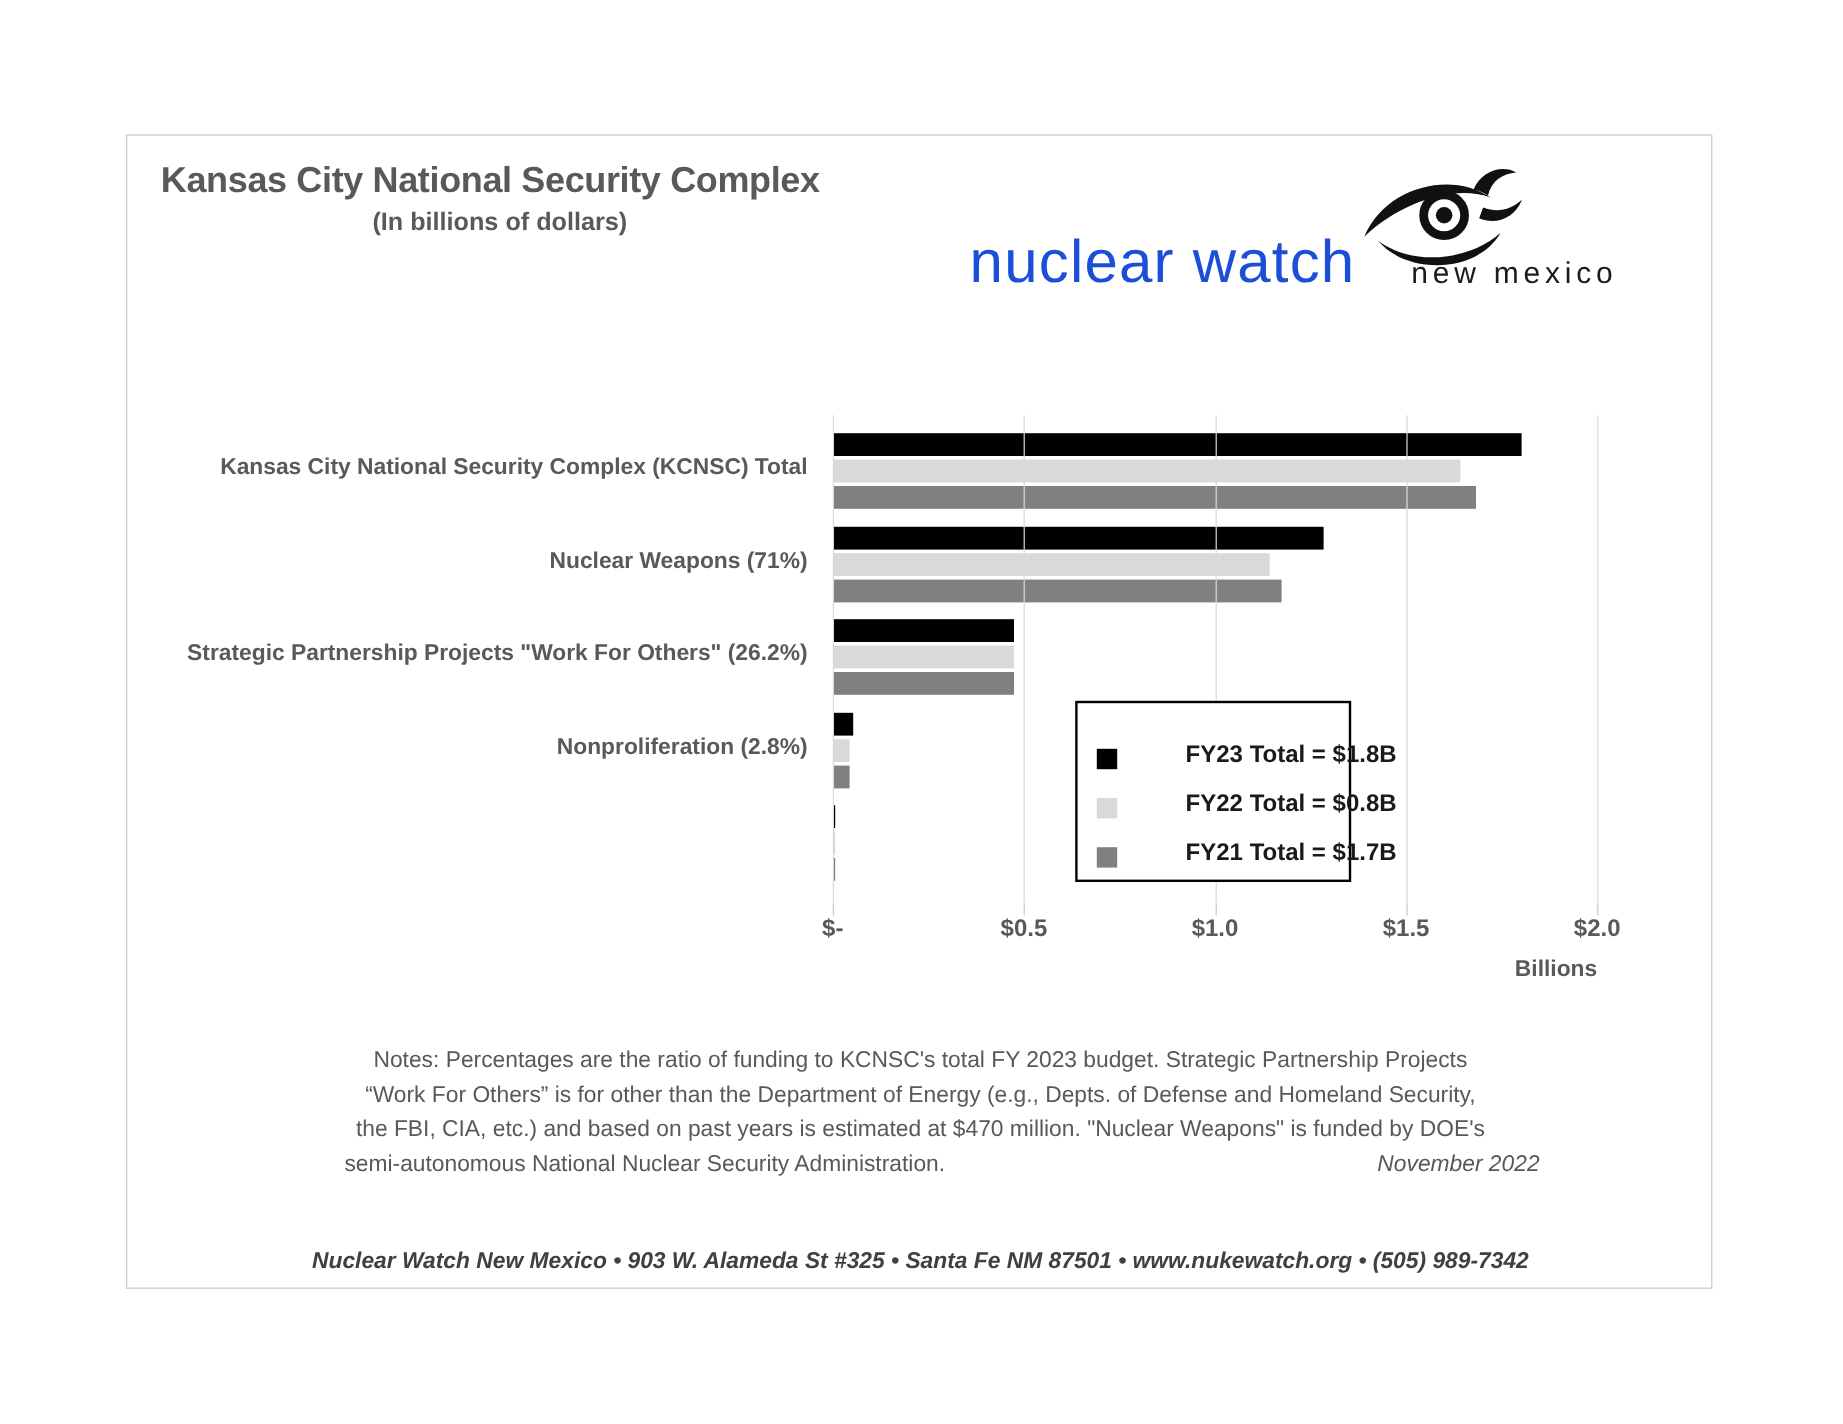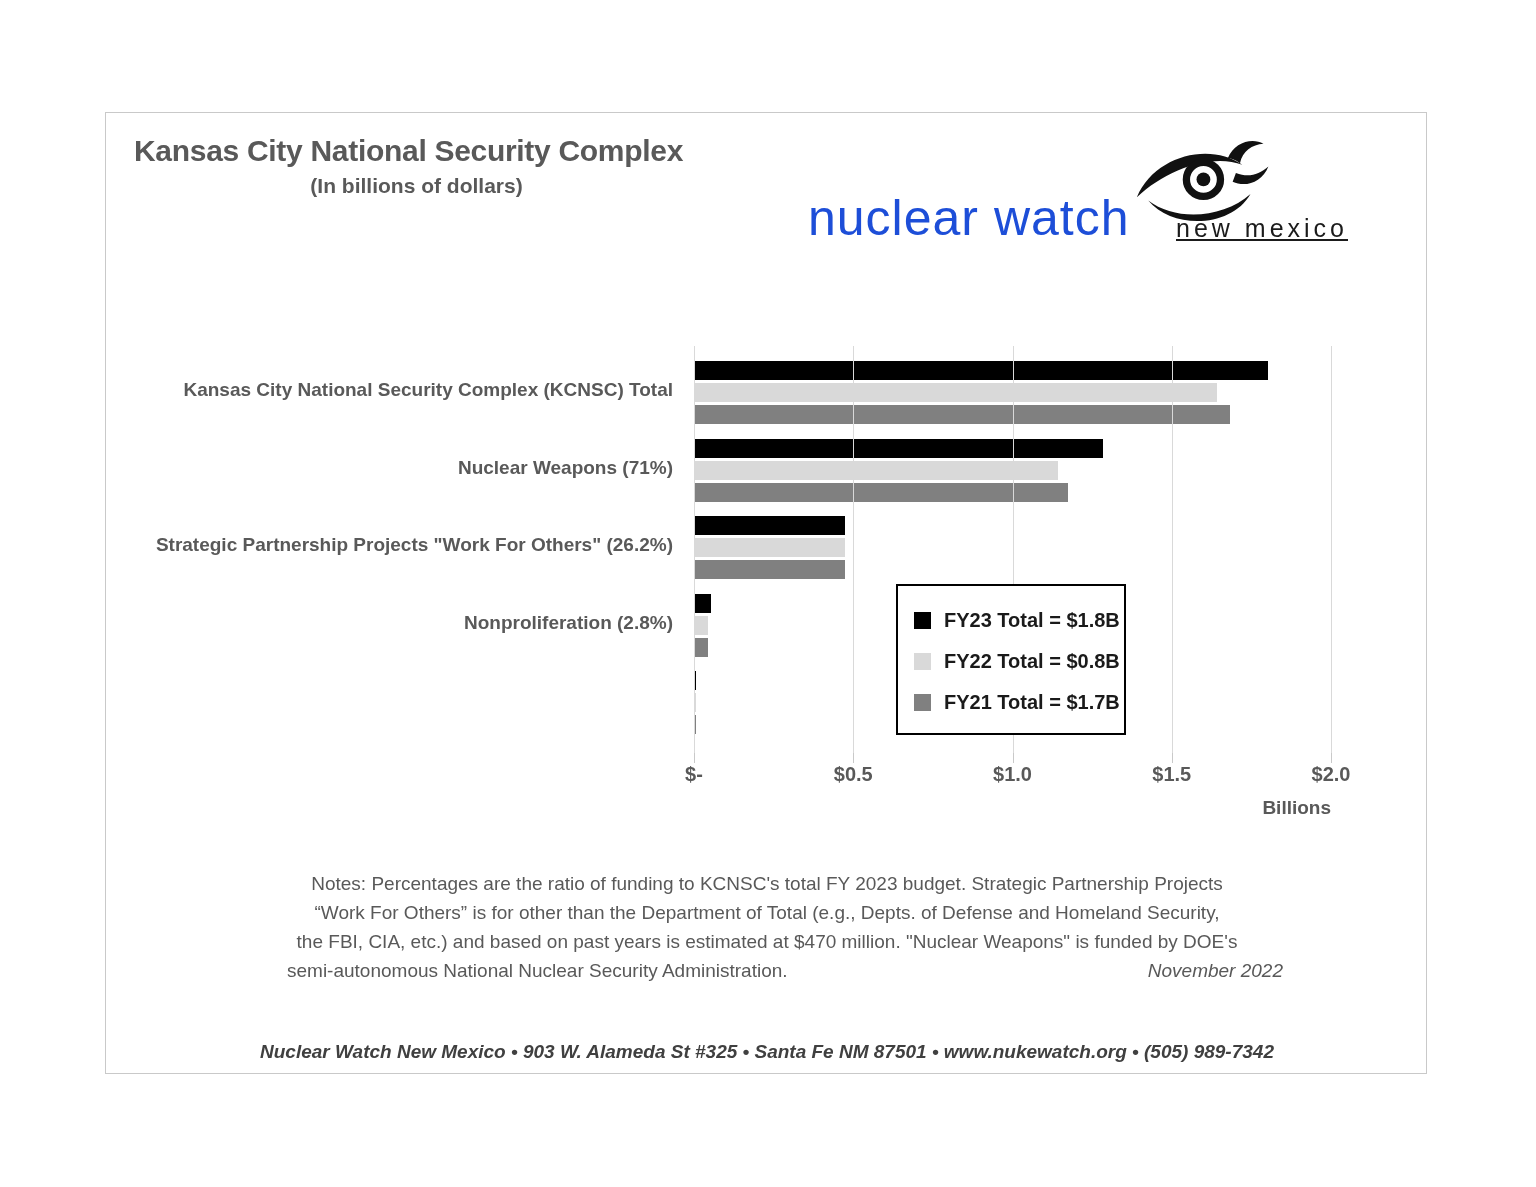--- a/index.html
+++ b/index.html
@@ -8,35 +8,35 @@
     position:absolute; left:105px; top:112px; width:1322px; height:962px;
     border:1px solid #c9c9c9; background:#ffffff;
   }
   
   .title-block { position:absolute; left:28px; top:16px; width:565px; }
   .title-line { font-size:30px; font-weight:bold; color:#595959; line-height:43px; letter-spacing:-0.3px; }
   .subtitle { font-size:21px; font-weight:bold; color:#595959; text-align:center; margin-top:2px; }
   .logo { position:absolute; top:24px; right:78px; width:540px; height:118px; }
   .logo-name { position:absolute; left:0; bottom:8px; font-size:50px; font-weight:400; color:#1d4ed8; letter-spacing:1px; }
   .logo-eye { position:absolute; right:78px; top:-4px; width:138px; height:96px; }
-  .logo-region { position:absolute; right:0; bottom:12px; font-size:25px; color:#1b1b1b; letter-spacing:4px;text-decoration:underline; }
+  .logo-region { position:absolute; right:0; bottom:12px; font-size:25px; color:#1b1b1b; letter-spacing:4px; }
   
   .chart { position:absolute; left:0; top:0; width:1322px; height:962px; }
   .gridline { position:absolute; width:1px; background:#d9d9d9; }
   .tickmark { position:absolute; width:1px; height:10px; background:#c9c9c9; }
   .bar { position:absolute; }
   .cat-label { position:absolute; left:0; width:567px; text-align:right;
                font-size:19px; font-weight:bold; color:#595959; white-space:nowrap; }
   .x-tick-label { position:absolute; width:90px; text-align:center;
                   font-size:20px; font-weight:bold; color:#595959; }
   .x-axis-title { position:absolute; font-size:19px; font-weight:bold; color:#595959; }
   
   .legend { position:absolute; left:790px; top:471px; width:230px; background:#ffffff;
             border:2px solid #000000; padding:14px 16px 10px 16px; }
-  .legend-item { display:flex; align-items:center; height:41px; }
+  .legend-item { display:flex; align-items:flex-end; height:41px;gap:44px; }
   .legend-swatch { width:17px; height:17px; margin-right:13px; flex:0 0 17px; }
   .legend-label { font-size:20px; font-weight:bold; color:#1a1a1a; white-space:nowrap; }
   
   .notes { position:absolute; left:111px; top:756px; width:1100px;
            font-size:19px; color:#595959; line-height:29px; }
   .notes-line { text-align:center; white-space:nowrap; }
   .notes-line4 { display:flex; justify-content:space-between; padding-left:70px; padding-right:34px; }
   .notes-date { font-style:italic; }
   .footer { position:absolute; left:0; top:928px; width:1322px; text-align:center;
             font-size:19px; font-weight:bold; font-style:italic; color:#404040; white-space:nowrap; }
@@ -117,21 +117,21 @@
       </div>
       <div class="legend-item">
         <span class="legend-swatch" style="background: rgb(128, 128, 128);"></span>
         <span class="legend-label">FY21 Total = $1.7B</span>
       </div>
     </div>
   </div>
 
   <div class="notes">
     <div class="notes-line">Notes: Percentages are the ratio of funding to KCNSC's total FY 2023 budget. Strategic Partnership Projects</div>
-    <div class="notes-line">“Work For Others” is for other than the Department of Total (e.g., Depts. of Defense and Homeland Security,</div>
+    <div class="notes-line">“Work For Others” is for other than the Department of Energy (e.g., Depts. of Defense and Homeland Security,</div>
     <div class="notes-line">the FBI, CIA, etc.) and based on past years is estimated at $470 million. "Nuclear Weapons" is funded by DOE's</div>
     <div class="notes-line notes-line4">
       <span>semi-autonomous National Nuclear Security Administration.</span>
       <span class="notes-date">November 2022</span>
     </div>
   </div>
 
   <div class="footer">Nuclear Watch New Mexico • 903 W. Alameda St #325 • Santa Fe NM 87501 • www.nukewatch.org • (505) 989-7342</div>
 </div>
 

